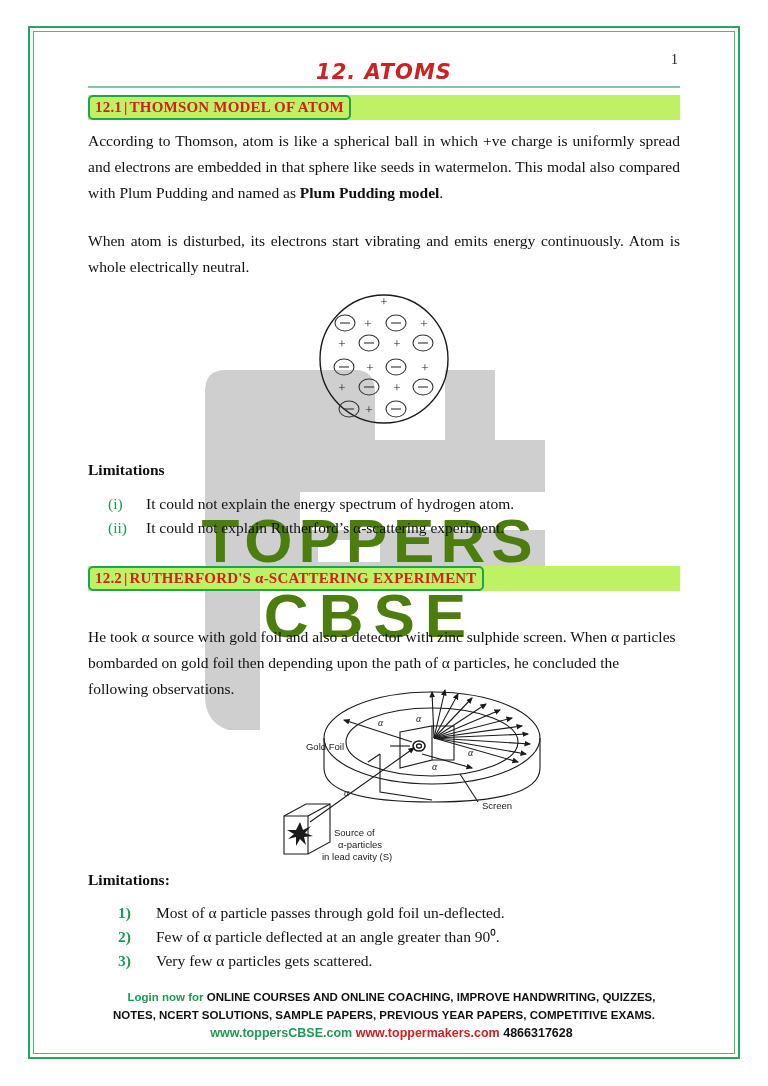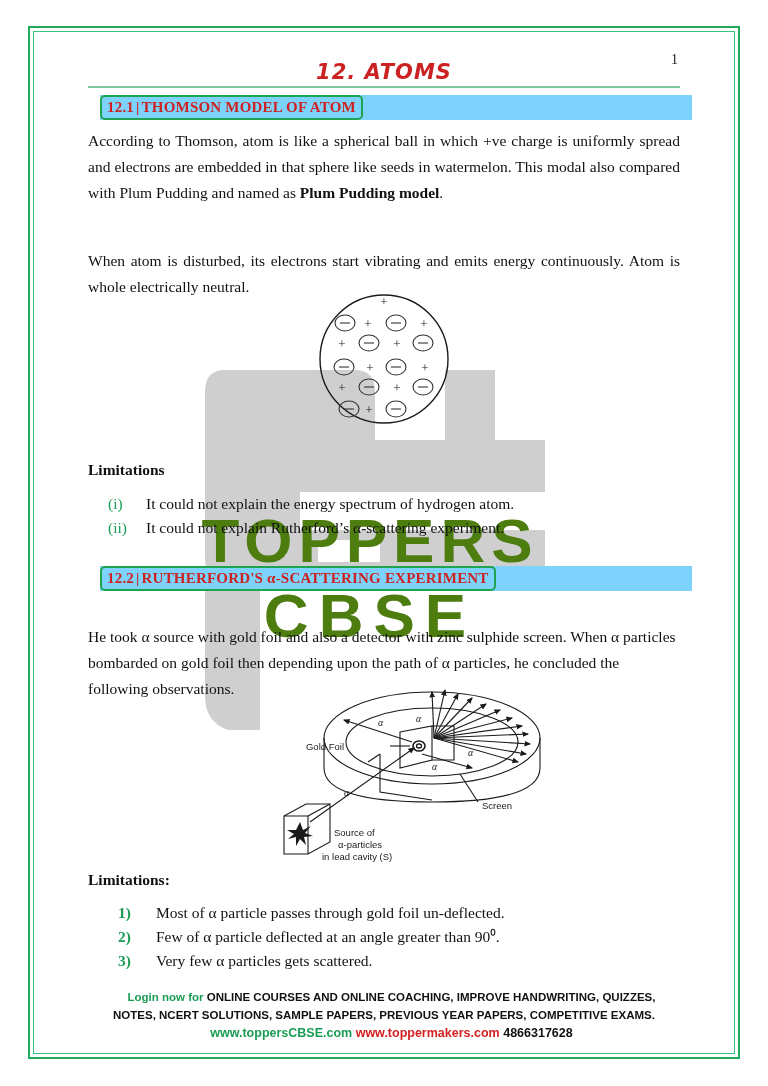--- a/index.html
+++ b/index.html
@@ -74,24 +74,24 @@
   .header-rule {
     position: absolute;
     left: 88px; top: 86px;
     width: 592px; height: 1.5px;
     background: #7fc9a2;
   }
 
   
   .heading-band {
     position: absolute;
-    left: 100px;
+    left: 88px;
     width: 592px;
     height: 25px;
-    background: #7dd3fc;
+    background: #bef264;
     text-decoration: underline;
   }
   .heading-box {
     position: absolute;
     left: 0; top: 0;
     height: 25px;
     border: 2px solid #1fa34f;
     border-radius: 5px;
     background: transparent;
     display: flex;
@@ -217,21 +217,21 @@
       <span class="h-num">12.1</span>
       <span class="h-sep">|</span>
       <span class="h-text">THOMSON MODEL OF ATOM</span>
     </div>
   </div>
 
   <div class="para" style="top:128px;">
     <span>According to Thomson, atom is like a spherical ball in which +ve charge is uniformly spread and electrons are embedded in that sphere like seeds in watermelon. This modal also compared with Plum Pudding and named as </span><b>Plum Pudding model</b><span>.</span>
   </div>
 
-  <div class="para" style="top:248px;">When atom is disturbed, its electrons start vibrating and emits energy continuously. Atom is whole electrically neutral.</div>
+  <div class="para" style="top:228px;">When atom is disturbed, its electrons start vibrating and emits energy continuously. Atom is whole electrically neutral.</div>
 
   <div class="thomson-wrap">
     <svg width="135" height="142" viewBox="0 0 135 142">
       <circle cx="67" cy="71" r="64" fill="none" stroke="#1a1a1a" stroke-width="1.4"></circle>
       <g font-family="Liberation Serif, serif" font-size="13" fill="#1a1a1a" text-anchor="middle">
 
         <text x="67" y="18">+</text>
 
         <g>
           <ellipse cx="28" cy="35" rx="10" ry="8" fill="none" stroke="#333" stroke-width="1.1"></ellipse>

